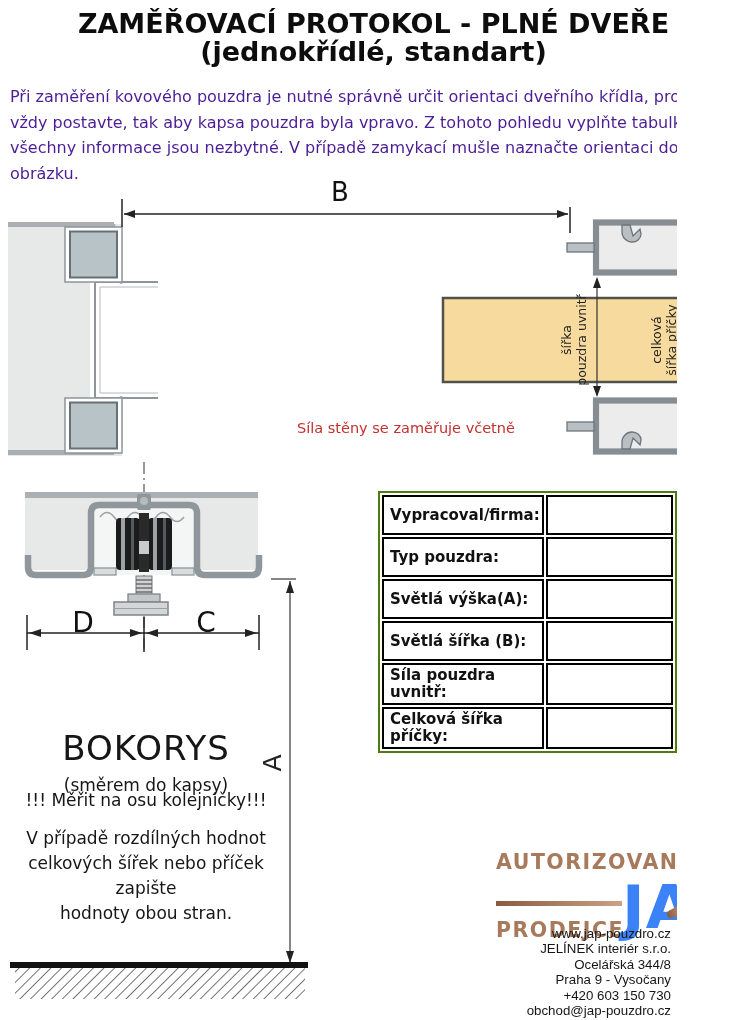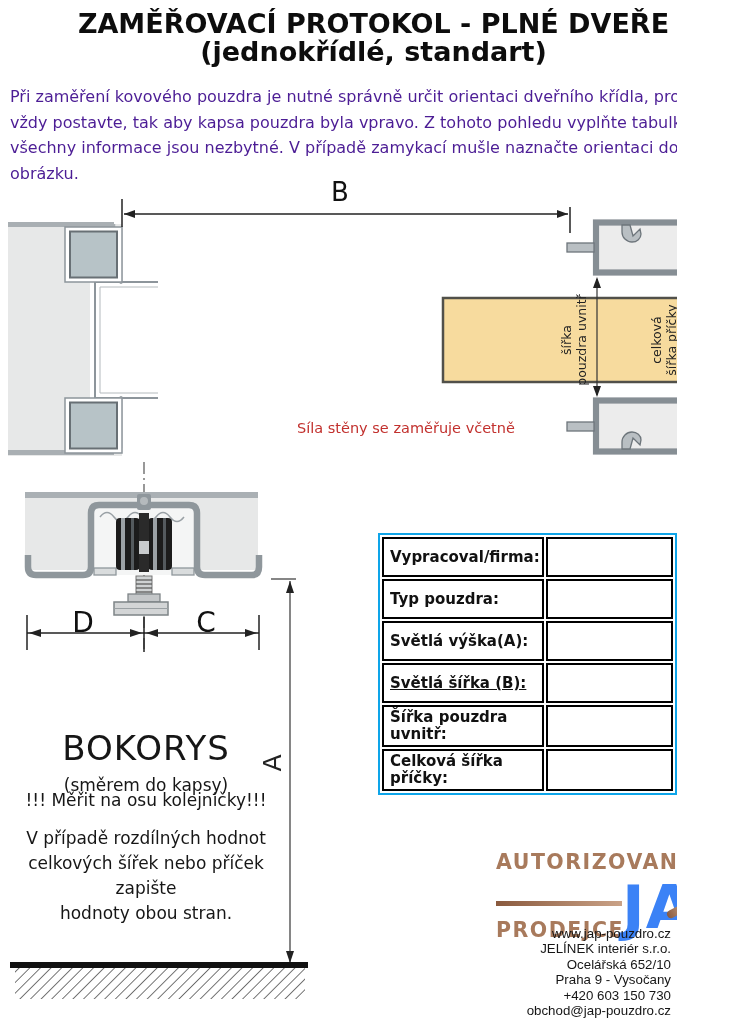--- a/index.html
+++ b/index.html
@@ -9,22 +9,22 @@
   .title{width:747px;text-align:center;font-weight:bold;font-size:27px;letter-spacing:0px;color:#0d0d0d;}
   .intro{left:10px;top:84px;width:733px;font-size:16px;line-height:25.5px;color:#4c1d95;}
   .dimletter{font-size:26px;color:#111;text-align:center;}
   .rednote{color:#c2312e;font-size:14.5px;line-height:19px;}
   .rotbox{display:flex;align-items:center;justify-content:center;text-align:center;
           transform:rotate(-90deg);font-size:12.5px;line-height:15px;color:#222;}
   .bok-block{left:13px;width:266px;text-align:center;color:#161616;}
   .bok-title{font-size:34px;letter-spacing:1px;}
   .bok-sub{font-size:17px;}
   .bok-note{font-size:17px;line-height:25px;}
-  table.form{position:absolute;left:378px;top:491px;border:2px solid #0ea5e9;border-spacing:2px;
-             background:#fff;border-collapse:separate;margin-top:42px;}
+  table.form{position:absolute;left:378px;top:491px;border:2px solid #4d7c0f;border-spacing:2px;
+             background:#fff;border-collapse:separate;}
   table.form td{border:2px solid #000;vertical-align:middle;}
   td.lbl{width:148px;font-weight:bold;font-size:15px;line-height:17px;padding:2px 2px 2px 6px;}
   td.val{width:192px;}
   .copper{color:#a87a5c;font-weight:bold;font-size:20.5px;letter-spacing:1.5px;}
   .copper-bar{background:linear-gradient(90deg,#8a5a3e,#caa287);height:5px;}
   .jap{font-size:61px;font-weight:800;letter-spacing:1px;color:#3b82f6;line-height:1;}
   .jap-slash{width:26px;height:8px;transform:rotate(-27deg);border-radius:4px;
              background:linear-gradient(90deg,#8a5a3e,#d9b79c);}
   .contacts{right:6px;top:926px;width:260px;text-align:right;
             font-family:"Liberation Sans",sans-serif;font-size:13.3px;line-height:15.4px;color:#161616;}
@@ -197,42 +197,42 @@
     </tr>
     <tr>
       <td class="lbl" style="height:32px;">Typ pouzdra:</td>
       <td class="val"></td>
     </tr>
     <tr>
       <td class="lbl" style="height:32px;">Světlá výška(A):</td>
       <td class="val"></td>
     </tr>
     <tr>
-      <td class="lbl" style="height:32px;text-decoration:underline;">Světlá šířka (B):</td>
-      <td class="val"></td>
-    </tr>
-    <tr>
-      <td class="lbl" style="height:32px;">Šířka pouzdra uvnitř:</td>
+      <td class="lbl" style="height:32px;">Světlá šířka (B):</td>
+      <td class="val"></td>
+    </tr>
+    <tr>
+      <td class="lbl" style="height:32px;">Síla pouzdra uvnitř:</td>
       <td class="val"></td>
     </tr>
     <tr>
       <td class="lbl" style="height:32px;">Celková šířka příčky:</td>
       <td class="val"></td>
     </tr>
   </tbody>
     </table>
 
   <div class="abs copper" style="left:496px;top:850px;">AUTORIZOVANÝ</div>
   <div class="abs copper" style="left:496px;top:918px;">PRODEJCE</div>
   <div class="abs copper-bar" style="left:496px;top:901px;width:126px;"></div>
   <div class="abs jap" style="left:622px;top:876px;">JAP</div>
   <div class="abs jap-slash" style="left:666px;top:906px;"></div>
 
   <div class="abs contacts">
     <div>www.jap-pouzdro.cz</div>
     <div>JELÍNEK interiér s.r.o.</div>
-    <div>Ocelářská 652/10</div>
+    <div>Ocelářská 344/8</div>
     <div>Praha 9 - Vysočany</div>
     <div>+420 603 150 730</div>
     <div>obchod@jap-pouzdro.cz</div>
   </div>
 
 </div>
 
 </body></html>

